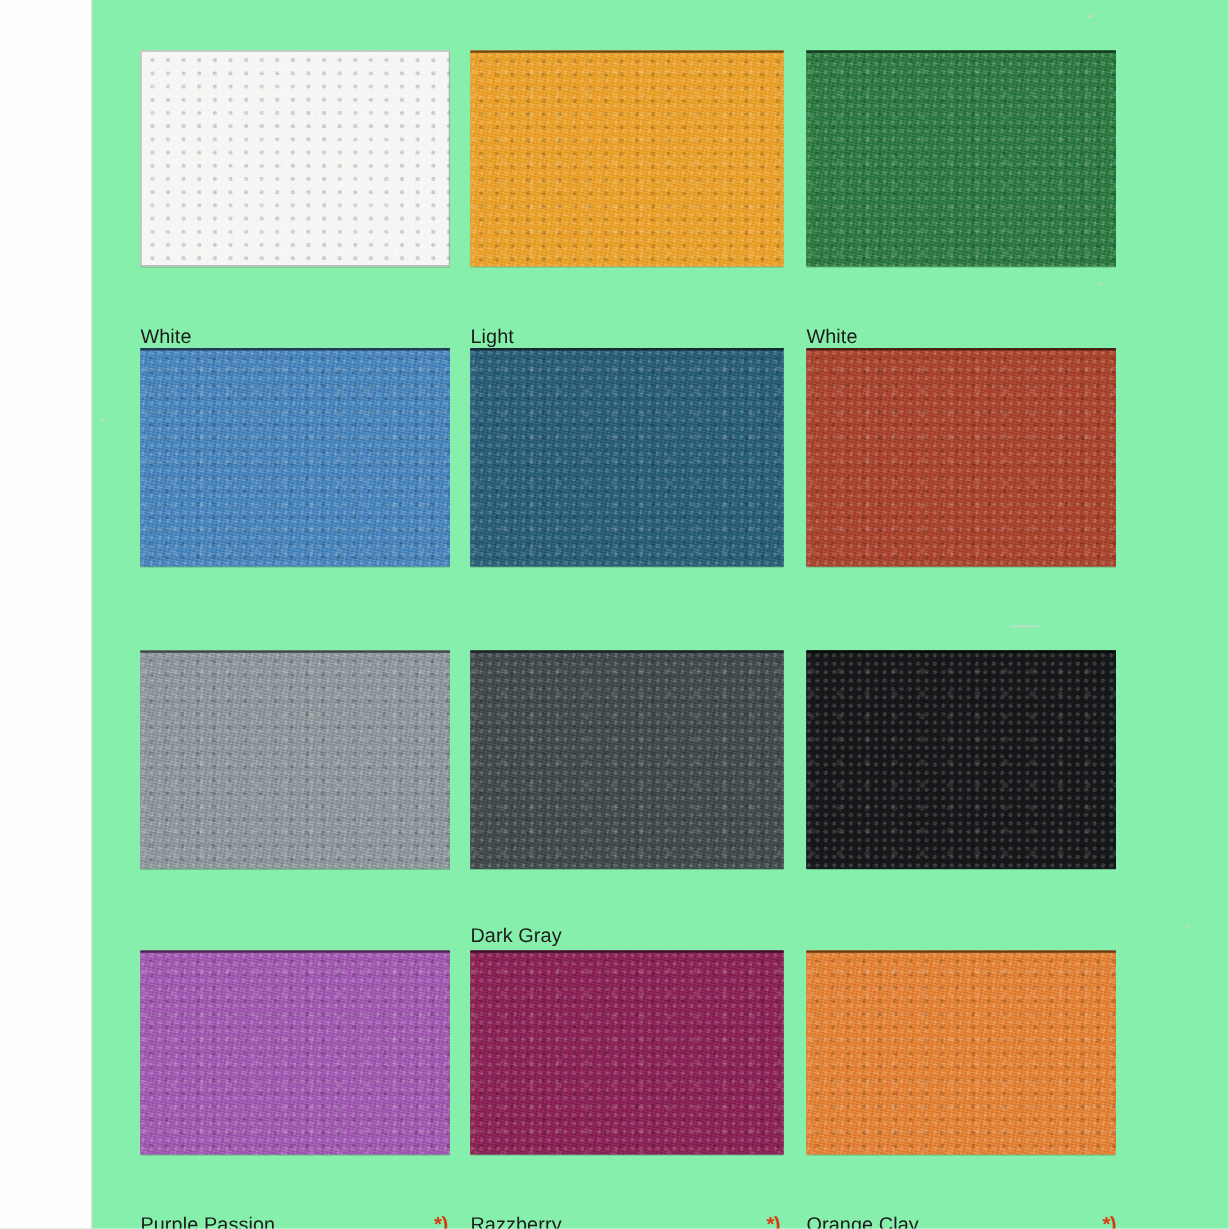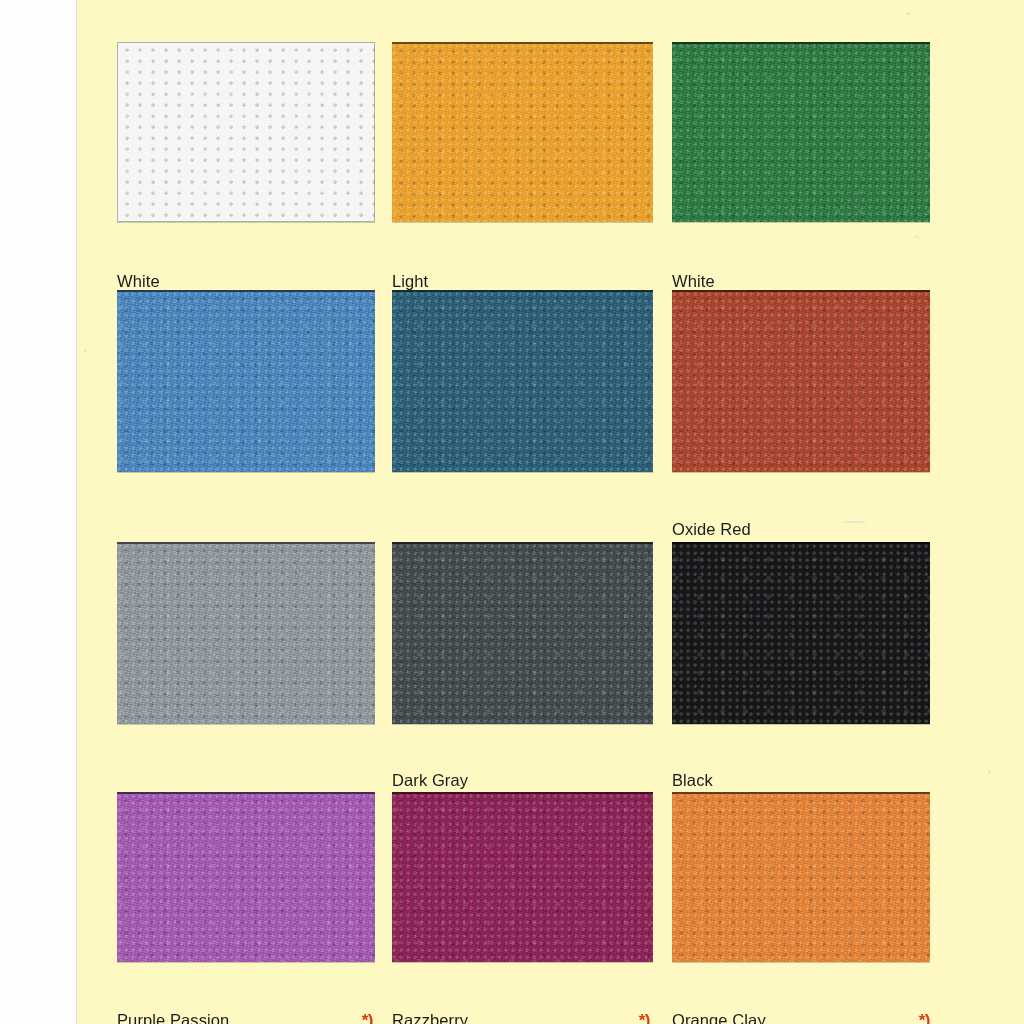--- a/index.html
+++ b/index.html
@@ -12,21 +12,21 @@
     background: #fbfbfb;
     font-family: "Liberation Sans", sans-serif;
     overflow: hidden;
   }
 
   
   #scan-page {
     position: relative;
     width: 1024px;
     height: 1024px;
-    background: #fef9c3;
+    background: #86efac;
     overflow: hidden;
   }
   
   #left-edge-strip {
     position: absolute;
     left: 0;
     top: 0;
     width: 76px;
     height: 1024px;
     background: #fefefe;
@@ -149,40 +149,32 @@
       </div>
       <div class="swatch-cell" style="left: 117px; top: 290px; width: 258px; height: 182px;">
         <div class="swatch-chip topline" style="background-color: rgb(74, 134, 187); background-image: radial-gradient(circle at 30% 30%, rgba(255, 255, 255, 0.16) 0px, rgba(255, 255, 255, 0.16) 1.5px, rgba(0, 0, 0, 0) 2px), radial-gradient(circle at 70% 65%, rgba(0, 0, 0, 0.16) 0px, rgba(0, 0, 0, 0.16) 1.5px, rgba(0, 0, 0, 0) 2px), radial-gradient(circle at 20% 80%, rgba(255, 255, 255, 0.1) 0px, rgba(255, 255, 255, 0.1) 2px, rgba(0, 0, 0, 0) 3px), linear-gradient(rgb(74, 134, 187), rgb(74, 134, 187));"></div>
       </div>
       <div class="swatch-cell" style="left: 392px; top: 290px; width: 261px; height: 182px;">
         <div class="swatch-chip topline" style="background-color: rgb(43, 95, 120); background-image: radial-gradient(circle at 30% 30%, rgba(255, 255, 255, 0.16) 0px, rgba(255, 255, 255, 0.16) 1.5px, rgba(0, 0, 0, 0) 2px), radial-gradient(circle at 70% 65%, rgba(0, 0, 0, 0.16) 0px, rgba(0, 0, 0, 0.16) 1.5px, rgba(0, 0, 0, 0) 2px), radial-gradient(circle at 20% 80%, rgba(255, 255, 255, 0.1) 0px, rgba(255, 255, 255, 0.1) 2px, rgba(0, 0, 0, 0) 3px), linear-gradient(rgb(43, 95, 120), rgb(43, 95, 120));"></div>
       </div>
       <div class="swatch-cell" style="left: 672px; top: 290px; width: 258px; height: 182px;">
         <div class="swatch-chip topline" style="background-color: rgb(169, 69, 47); background-image: radial-gradient(circle at 30% 30%, rgba(255, 255, 255, 0.16) 0px, rgba(255, 255, 255, 0.16) 1.5px, rgba(0, 0, 0, 0) 2px), radial-gradient(circle at 70% 65%, rgba(0, 0, 0, 0.16) 0px, rgba(0, 0, 0, 0.16) 1.5px, rgba(0, 0, 0, 0) 2px), radial-gradient(circle at 20% 80%, rgba(255, 255, 255, 0.1) 0px, rgba(255, 255, 255, 0.1) 2px, rgba(0, 0, 0, 0) 3px), linear-gradient(rgb(169, 69, 47), rgb(169, 69, 47));"></div>
       </div>
-      <div class="swatch-label-row" style="left: 672px; width: 260px; top: 520px;">
-        <span class="swatch-label">Oxide Red</span>
-        <span class="swatch-footnote hidden"></span>
-      </div>
       <div class="swatch-cell" style="left: 117px; top: 542px; width: 258px; height: 182px;">
         <div class="swatch-chip topline" style="background-color: rgb(142, 151, 155); background-image: radial-gradient(circle at 30% 30%, rgba(255, 255, 255, 0.16) 0px, rgba(255, 255, 255, 0.16) 1.5px, rgba(0, 0, 0, 0) 2px), radial-gradient(circle at 70% 65%, rgba(0, 0, 0, 0.16) 0px, rgba(0, 0, 0, 0.16) 1.5px, rgba(0, 0, 0, 0) 2px), radial-gradient(circle at 20% 80%, rgba(255, 255, 255, 0.1) 0px, rgba(255, 255, 255, 0.1) 2px, rgba(0, 0, 0, 0) 3px), linear-gradient(rgb(142, 151, 155), rgb(142, 151, 155));"></div>
       </div>
       <div class="swatch-cell" style="left: 392px; top: 542px; width: 261px; height: 182px;">
         <div class="swatch-chip topline" style="background-color: rgb(67, 75, 79); background-image: radial-gradient(circle at 30% 30%, rgba(255, 255, 255, 0.16) 0px, rgba(255, 255, 255, 0.16) 1.5px, rgba(0, 0, 0, 0) 2px), radial-gradient(circle at 70% 65%, rgba(0, 0, 0, 0.16) 0px, rgba(0, 0, 0, 0.16) 1.5px, rgba(0, 0, 0, 0) 2px), radial-gradient(circle at 20% 80%, rgba(255, 255, 255, 0.1) 0px, rgba(255, 255, 255, 0.1) 2px, rgba(0, 0, 0, 0) 3px), linear-gradient(rgb(67, 75, 79), rgb(67, 75, 79));"></div>
       </div>
       <div class="swatch-label-row" style="left: 392px; width: 260px; top: 771px;">
         <span class="swatch-label">Dark Gray</span>
         <span class="swatch-footnote hidden"></span>
       </div>
       <div class="swatch-cell" style="left: 672px; top: 542px; width: 258px; height: 182px;">
         <div class="swatch-chip topline" style="background-color: rgb(21, 23, 25); background-image: radial-gradient(circle at 30% 30%, rgba(255, 255, 255, 0.16) 0px, rgba(255, 255, 255, 0.16) 1.5px, rgba(0, 0, 0, 0) 2px), radial-gradient(circle at 70% 65%, rgba(0, 0, 0, 0.16) 0px, rgba(0, 0, 0, 0.16) 1.5px, rgba(0, 0, 0, 0) 2px), radial-gradient(circle at 20% 80%, rgba(255, 255, 255, 0.1) 0px, rgba(255, 255, 255, 0.1) 2px, rgba(0, 0, 0, 0) 3px), linear-gradient(rgb(21, 23, 25), rgb(21, 23, 25));"></div>
-      </div>
-      <div class="swatch-label-row" style="left: 672px; width: 260px; top: 771px;">
-        <span class="swatch-label">Black</span>
-        <span class="swatch-footnote hidden"></span>
       </div>
       <div class="swatch-cell" style="left: 117px; top: 792px; width: 258px; height: 170px;">
         <div class="swatch-chip topline" style="background-color: rgb(162, 90, 177); background-image: radial-gradient(circle at 30% 30%, rgba(255, 255, 255, 0.16) 0px, rgba(255, 255, 255, 0.16) 1.5px, rgba(0, 0, 0, 0) 2px), radial-gradient(circle at 70% 65%, rgba(0, 0, 0, 0.16) 0px, rgba(0, 0, 0, 0.16) 1.5px, rgba(0, 0, 0, 0) 2px), radial-gradient(circle at 20% 80%, rgba(255, 255, 255, 0.1) 0px, rgba(255, 255, 255, 0.1) 2px, rgba(0, 0, 0, 0) 3px), linear-gradient(rgb(162, 90, 177), rgb(162, 90, 177));"></div>
       </div>
       <div class="swatch-label-row" style="left: 117px; width: 258px; top: 1011px;">
         <span class="swatch-label">Purple Passion</span>
         <span class="swatch-footnote">*)</span>
       </div>
       <div class="swatch-cell" style="left: 392px; top: 792px; width: 261px; height: 170px;">
         <div class="swatch-chip topline" style="background-color: rgb(140, 35, 87); background-image: radial-gradient(circle at 30% 30%, rgba(255, 255, 255, 0.16) 0px, rgba(255, 255, 255, 0.16) 1.5px, rgba(0, 0, 0, 0) 2px), radial-gradient(circle at 70% 65%, rgba(0, 0, 0, 0.16) 0px, rgba(0, 0, 0, 0.16) 1.5px, rgba(0, 0, 0, 0) 2px), radial-gradient(circle at 20% 80%, rgba(255, 255, 255, 0.1) 0px, rgba(255, 255, 255, 0.1) 2px, rgba(0, 0, 0, 0) 3px), linear-gradient(rgb(140, 35, 87), rgb(140, 35, 87));"></div>

